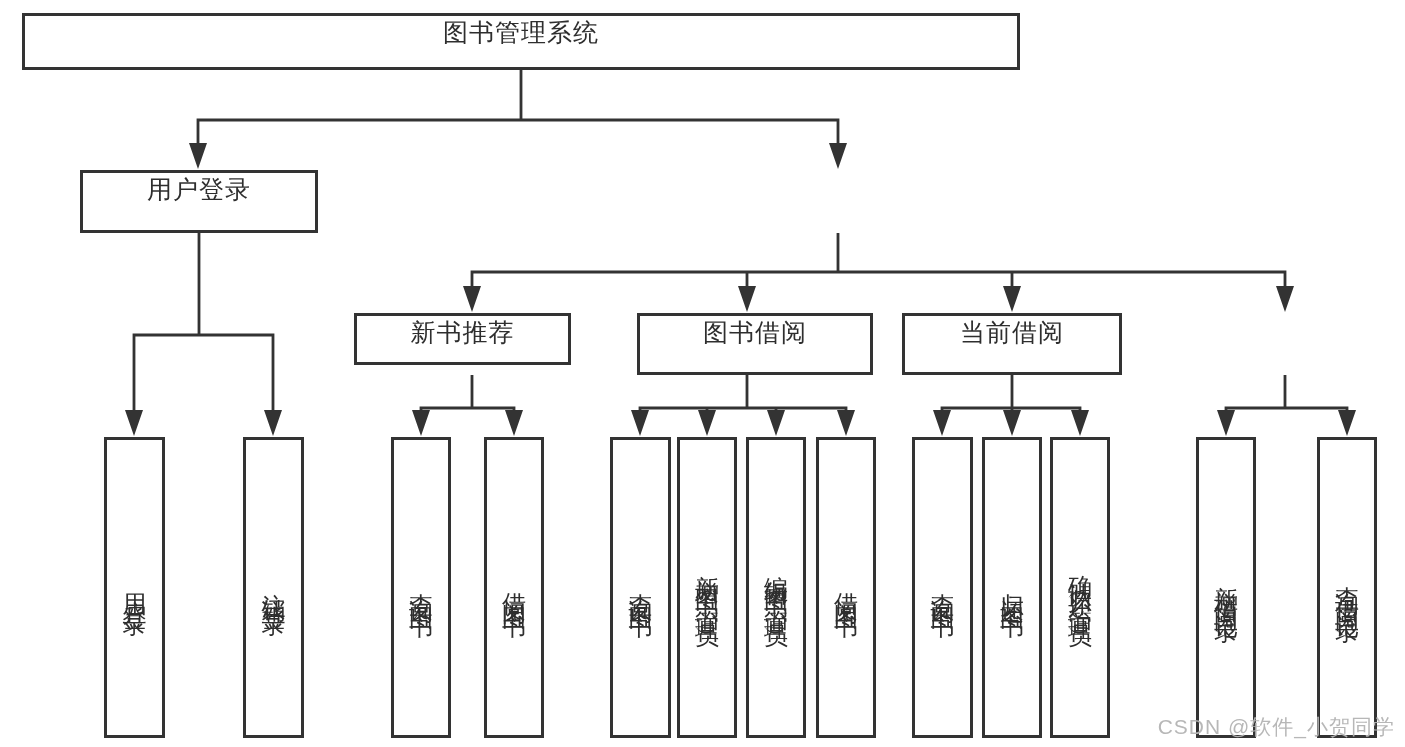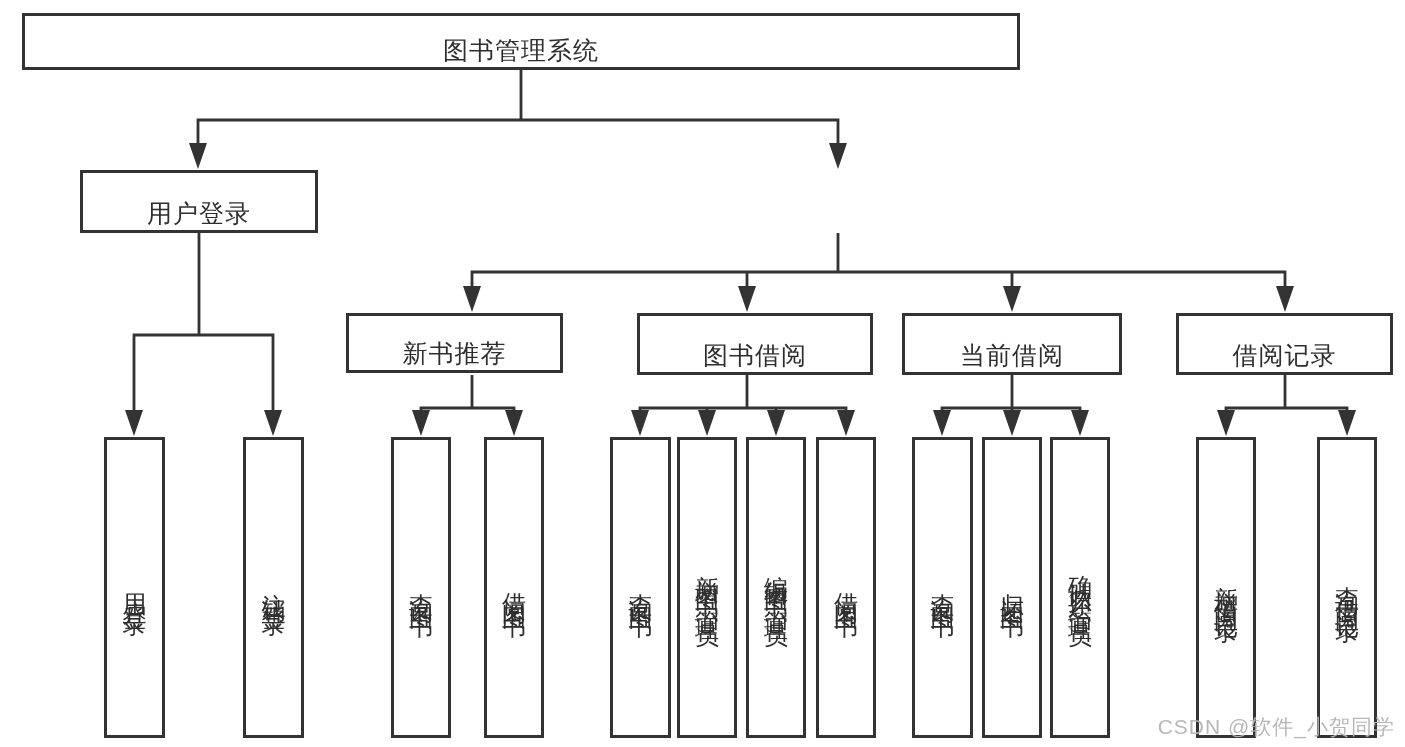--- a/index.html
+++ b/index.html
@@ -7,21 +7,21 @@
     position:relative;
     width:1405px;height:747px;
     background:#ffffff;
     font-family:"Liberation Sans","DejaVu Sans",sans-serif;
     overflow:hidden;
   }
   .wires{position:absolute;left:0;top:0;z-index:1;}
   .hnode{
     position:absolute;box-sizing:border-box;z-index:2;
     background:#ffffff;border:3px solid #333333;
-    display:flex;align-items:flex-end;justify-content:center;
+    display:flex;align-items:flex-start;justify-content:center;
     font-size:25px;color:#2e2e2e;letter-spacing:1px;
   }
   .vnode{
     position:absolute;box-sizing:border-box;z-index:2;
     background:#ffffff;border:3px solid #333333;
     display:flex;align-items:center;justify-content:center;
     color:#2e2e2e;
   }
   .vtext{
     writing-mode:vertical-rl;
@@ -69,31 +69,28 @@
   </svg>
 
   <div class="hnode" style="left:22px;top:13px;width:998px;height:57px">
     <span>图书管理系统</span>
   </div>
 
   <div class="hnode" style="left:80px;top:170px;width:238px;height:63px">
     <span>用户登录</span>
   </div>
 
-  <div class="hnode" style="left:346px;top:313px;width:217px;height:60px">
+  <div class="hnode" style="left:354px;top:313px;width:217px;height:52px">
     <span>新书推荐</span>
   </div>
   <div class="hnode" style="left:637px;top:313px;width:236px;height:62px">
     <span>图书借阅</span>
   </div>
   <div class="hnode" style="left:902px;top:313px;width:220px;height:62px">
     <span>当前借阅</span>
-  </div>
-  <div class="hnode" style="left:1176px;top:313px;width:217px;height:62px">
-    <span>借阅记录</span>
   </div>
 
   <div class="vnode" style="left:104px;top:437px;width:61px;height:301px">
     <span class="vtext">用户登录</span>
   </div>
   <div class="vnode" style="left:243px;top:437px;width:61px;height:301px">
     <span class="vtext">注销登录</span>
   </div>
 
   <div class="vnode" style="left:391px;top:437px;width:60px;height:301px">

